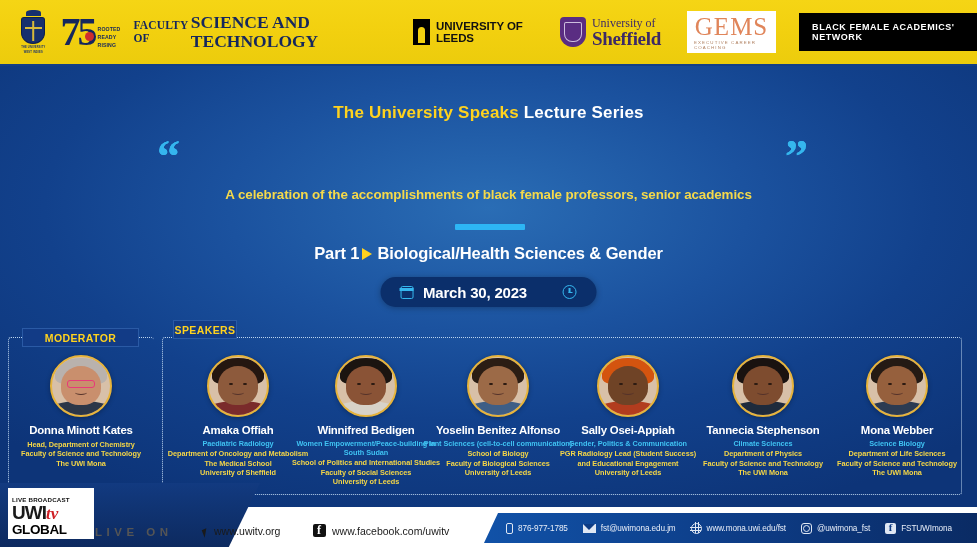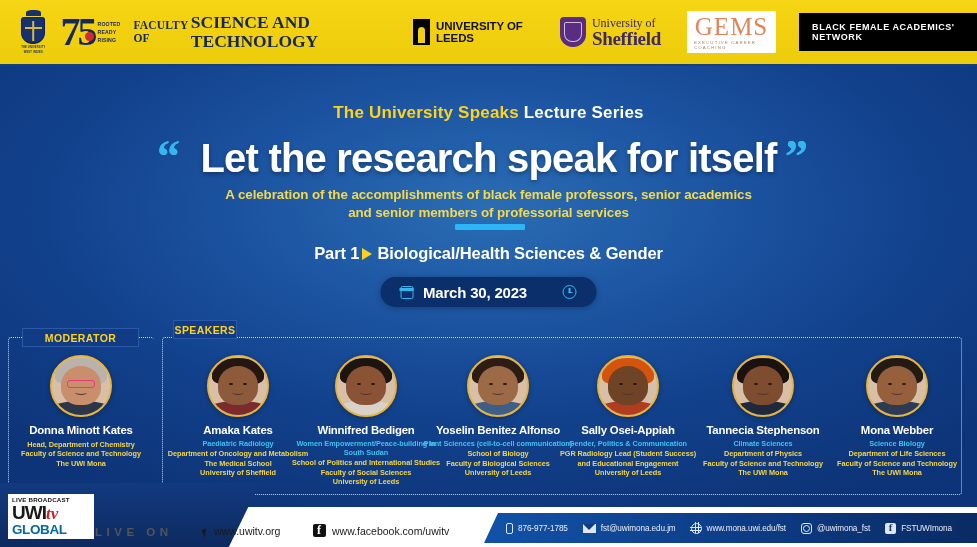--- a/index.html
+++ b/index.html
@@ -43,21 +43,21 @@
     content: ""; position: absolute; left: 3px; top: 9px;
     width: 17px; height: 1.6px; background: #d8b93a;
   }
   .crest-cap {
     width: 15px; height: 6px; background: #17306e; border-radius: 40% 40% 0 0;
     margin-bottom: 1px;
   }
   .crest-text { font-size: 2.6px; color: #17306e; letter-spacing: .2px;
     text-align: center; margin-top: 1.5px; line-height: 1.25; font-weight: 700; }
 
-  .seventyfive { margin-left: 11px; display: flex; align-items: center; }
+  .seventyfive { margin-left: 11px; display: flex; align-items: flex-end; }
   .sf-num { font-family: "Liberation Serif", serif; font-size: 40px; font-weight: 700;
     color: #15275d; letter-spacing: -3px; line-height: .85; position: relative; }
   .sf-num::after {
     content: ""; position: absolute; right: 1px; bottom: 8px;
     width: 9px; height: 9px; background: #cf2e2e; border-radius: 50%;
   }
   .sf-slogan { margin-left: 3px; display: flex; flex-direction: column;
     font-size: 5.2px; font-weight: 700; color: #15275d; line-height: 1.55; letter-spacing: .1px; }
 
   .fac { margin-left: 13px; font-family: "Liberation Serif", serif; color: #15275d; }
@@ -210,29 +210,29 @@
     position: absolute; bottom: 0; left: 0; width: 977px; height: 40px;
     background: #ffffff;
   }
   .footer-dark {
     position: absolute; bottom: 0; left: 0; width: 260px; height: 64px;
     background: linear-gradient(180deg,#123a80 0%, #0d2a5f 100%);
     clip-path: polygon(0 0, 100% 0, 88% 100%, 0 100%);
   }
   .uwitv {
     position: absolute; bottom: 8px; left: 8px; width: 86px;
-    background: #fff; padding: 2px 4px 3px; text-align: left;
+    background: #fff; padding: 8px 4px 3px; text-align: left;
   }
   .uwitv-lb { font-size: 6.2px; font-weight: 700; color: #111; letter-spacing: .2px; }
   .uwitv-row { display: flex; align-items: baseline; }
   .uwitv-u { font-size: 19px; font-weight: 700; color: #1a1a1a; letter-spacing: -1px;
     line-height: 1; }
   .uwitv-tv { font-family: "Liberation Serif", serif; font-style: italic;
     font-size: 17px; font-weight: 700; color: #cf2026; line-height: 1; margin-left: 0px; }
-  .uwitv-g { font-size: 13.5px; font-weight: 700; color: #0369a1; letter-spacing: -.4px;
+  .uwitv-g { font-size: 13.5px; font-weight: 700; color: #000000; letter-spacing: -.4px;
     line-height: 1; margin-top: 1px; }
 
   .liveon {
     position: absolute; bottom: 9px; left: 95px;
     font-size: 11.5px; font-weight: 700; color: #555; letter-spacing: 4.5px;
   }
   .fitem { position: absolute; bottom: 10px; display: flex; align-items: center; gap: 6px;
     font-size: 10.5px; color: #1a1a1a; }
   .cursor-ico {
     width: 0; height: 0; border-left: 5px solid #1a1a1a;
@@ -325,25 +325,23 @@
     <div class="lg bfan">BLACK FEMALE ACADEMICS' NETWORK</div>
   </div>
 
   <div class="series-line">
     <span class="hl">The University Speaks</span><span> Lecture Series</span>
   </div>
 
   <div class="quote-l">“</div>
   <div class="quote-r">”</div>
 
-  <h1 class="headline">Let the research speak for itself</h1>
 
   <div class="subhead">
     <div>A celebration of the accomplishments of black female professors, senior academics</div>
-    <div>and senior members of professorial services</div>
   </div>
 
   <div class="divider"></div>
 
   <div class="part-line">
     <span>Part 1</span><span class="part-tri"></span><span>Biological/Health Sciences &amp; Gender</span>
   </div>
 
   <div class="pill">
     <span class="cal-ico"></span>
@@ -377,21 +375,21 @@
     <div class="ring">
       <div class="face">
         <div class="body" style="background:#7a2b2b"></div>
         <div class="hair" style="background:#241610"></div>
         <div class="skin" style="background:#8d5a3c"></div>
         <div class="eyeL"></div>
           <div class="eyeR"></div>
           <div class="smile"></div>
       </div>
     </div>
-    <div class="pname">Amaka Kates</div>
+    <div class="pname">Amaka Offiah</div>
     <div class="pfield">Paediatric Radiology</div>
     <div class="paff" style="white-space:pre-line">Department of Oncology and Metabolism
 The Medical School
 University of Sheffield</div>
   </div>
 
   <div class="person" style="left:291px;">
     <div class="ring">
       <div class="face">
         <div class="body" style="background:#d8d2c8"></div>

